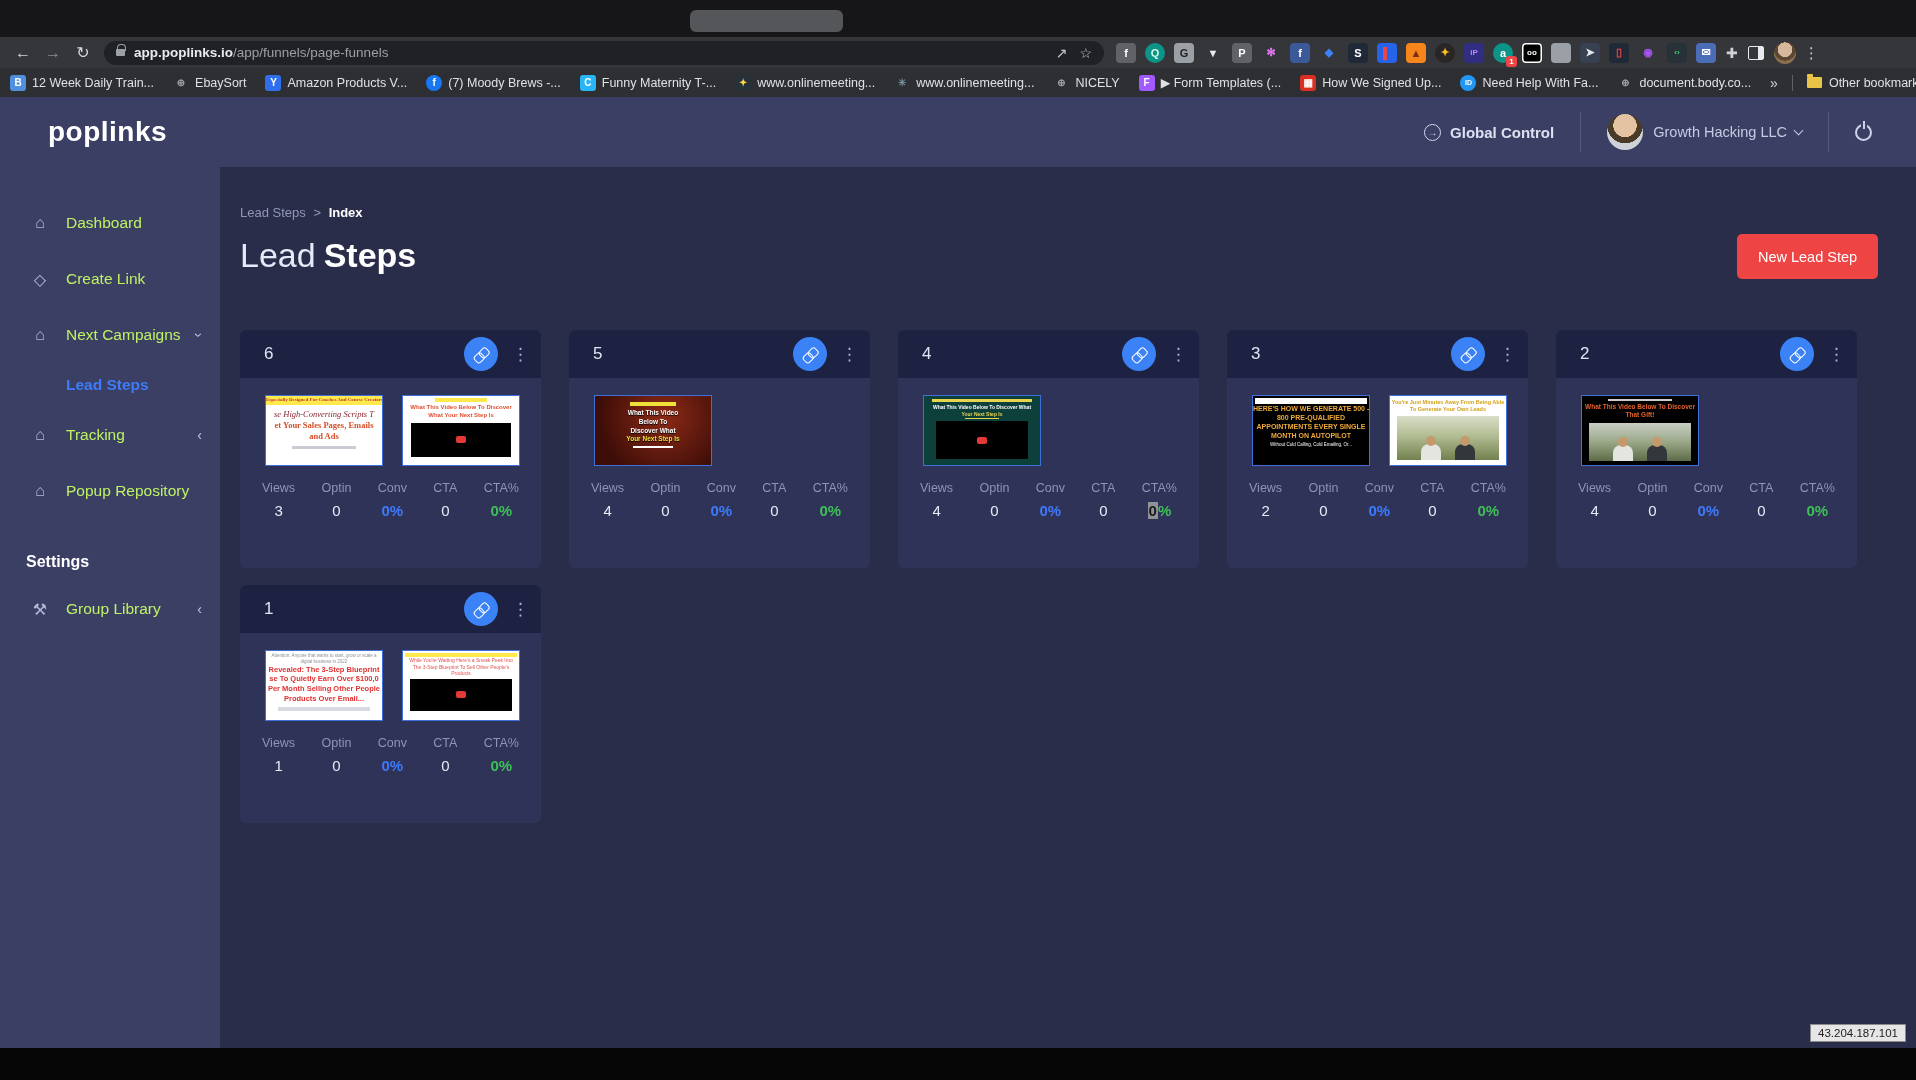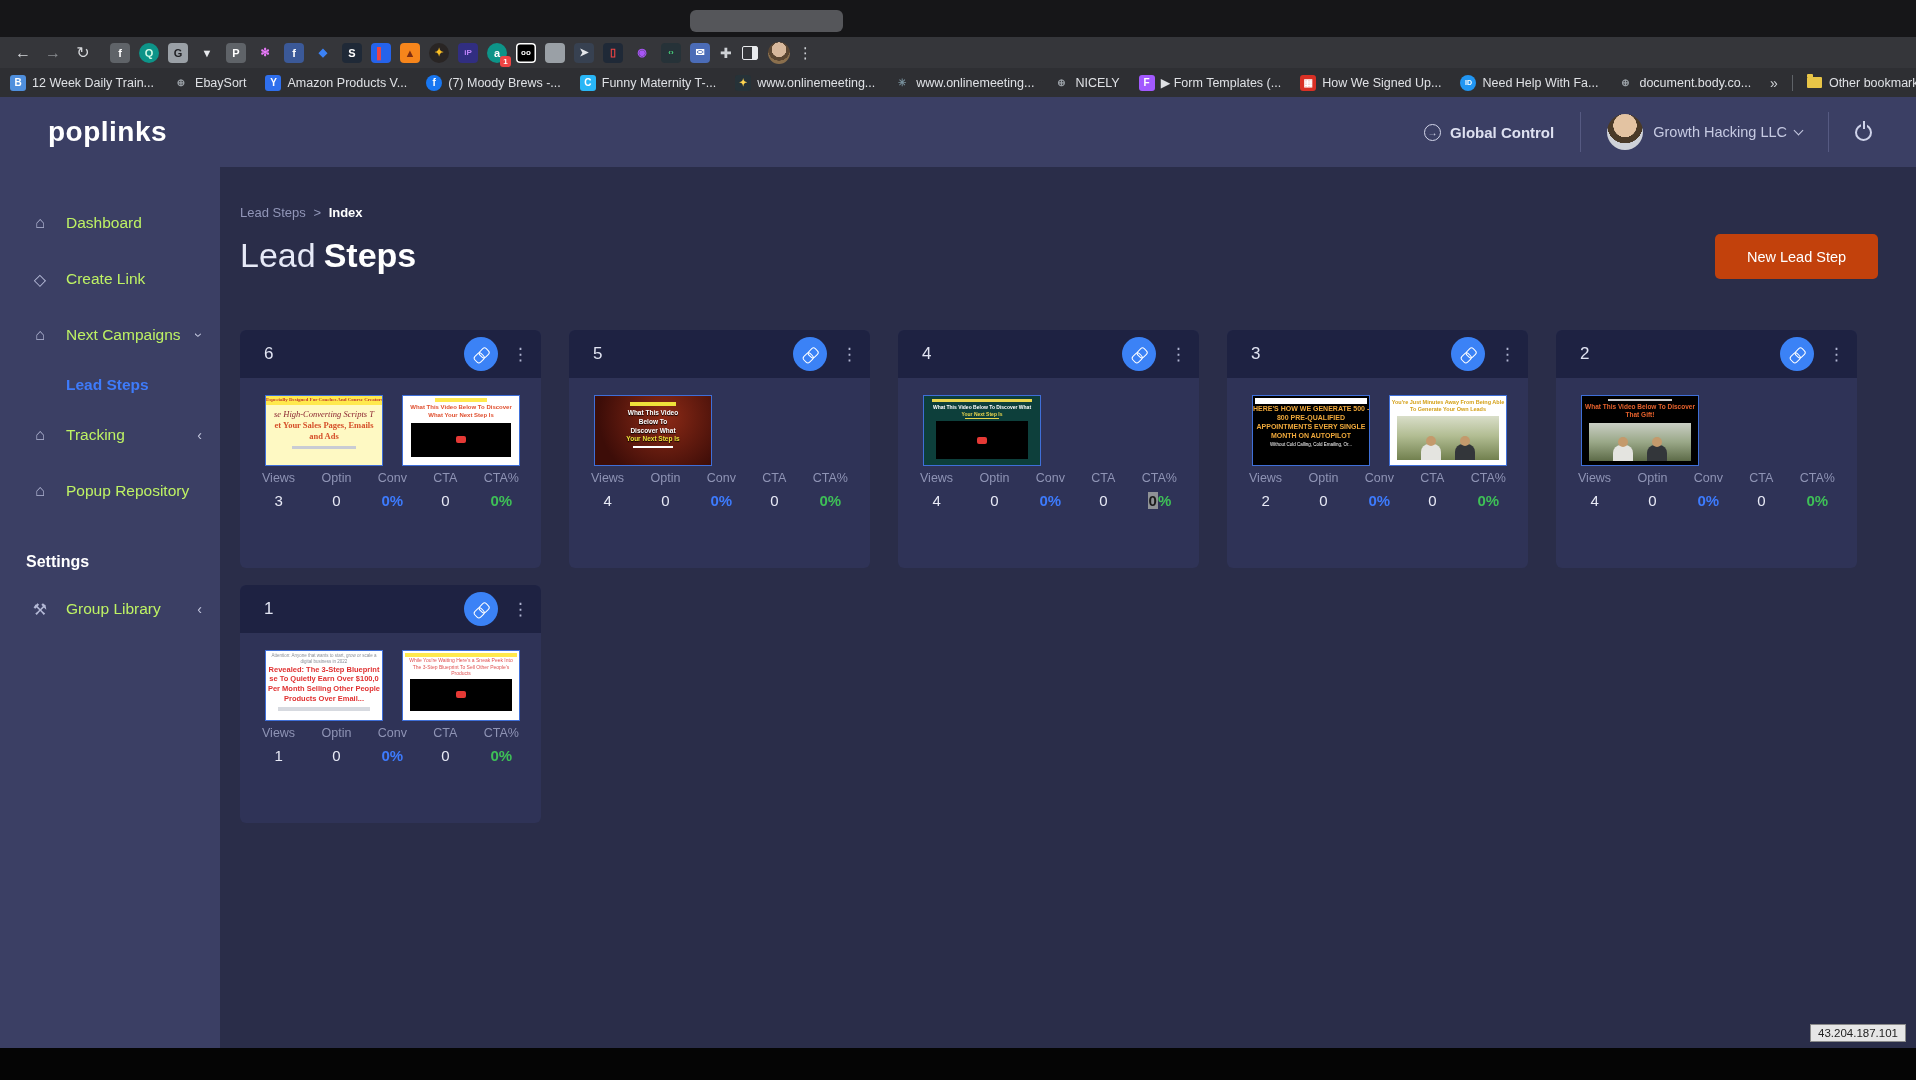--- a/index.html
+++ b/index.html
@@ -66,49 +66,49 @@
 
   
   .main { position:absolute; top:167px; left:220px; width:1696px; height:881px; padding:38px 0 0 20px; }
   .crumbs { font-size:13px; }
   .crumb-parent,.crumb-sep { color:#9196b8; }
   .crumb-cur { color:#fff; font-weight:bold; margin-left:4px; }
   .crumb-sep { margin-left:4px; }
   .titlebar { margin-top:16px; height:48px; position:relative; }
   .ptitle { font-size:34px; color:#e6e9f7; font-weight:300; }
   .ptitle b { color:#fff; font-weight:bold; margin-left:8px; }
-  .newbtn { position:absolute; right:38px; top:-2px; width:163px; height:45px; background:#c2410c; border-radius:5px; color:#fff; font-size:14.5px; display:flex; align-items:center; justify-content:center; cursor:pointer; }
+  .newbtn { position:absolute; right:38px; top:-2px; width:141px; height:45px; background:#ef4444; border-radius:5px; color:#fff; font-size:14.5px; display:flex; align-items:center; justify-content:center; cursor:pointer; }
 
   .cards { position:absolute; left:20px; top:163px; display:grid; grid-template-columns:repeat(5,301px); gap:17px 28px; }
   .card { width:301px; height:238px; background:#2f3357; border-radius:6px; overflow:hidden; }
   .card-head { height:48px; background:#1e2242; display:flex; align-items:center; padding:0 12px 0 24px; }
   .card-num { color:#e1e4f2; font-size:17px; }
   .linkbtn { margin-left:auto; width:34px; height:34px; border-radius:50%; background:#3b82f6; display:flex; align-items:center; justify-content:center; cursor:pointer; }
   .chain { width:14px; height:14px; position:relative; transform:rotate(45deg); }
   .chain::before,.chain::after { content:""; position:absolute; left:4px; width:7px; height:8px; border:1.6px solid #fff; border-radius:3px; }
   .chain::before { top:-1px; } .chain::after { top:6px; }
   .card-dots { color:#aeb3cf; font-size:17px; margin-left:14px; cursor:pointer; }
   .thumbs { display:flex; gap:19px; padding:17px 0 0 25px; }
   .thumb { width:118px; height:71px; border:1px solid #3f6fd8; overflow:hidden; position:relative; flex:none; text-align:center; line-height:1.3; cursor:pointer; }
-  .stats { display:flex; justify-content:space-between; padding:0 22px; margin-top:5px; text-align:center; }
+  .stats { display:flex; justify-content:space-between; padding:0 22px; margin-top:15px; text-align:center; }
   .stat-l { color:#8f94b5; font-size:12.5px; }
   .stat-v { color:#e8eaf6; font-size:15px; margin-top:7px; }
   .stat-v.blue { color:#3d7bfd; font-weight:bold; }
   .stat-v.green { color:#3ec057; font-weight:bold; }
   .sel { background:#8f9296; color:#1b1b1b; padding:0 1px; }
 
   .vid { background:#000; position:relative; }
   .vid::after { content:""; position:absolute; left:50%; top:50%; width:10px; height:7px; margin:-3.5px 0 0 -5px; background:#e53935; border-radius:2px; }
   .photo { background:linear-gradient(180deg,#d9dec9 0%,#b2bd93 45%,#72814f 100%); position:relative; }
   .photo .p1,.photo .p2 { position:absolute; bottom:0; width:20px; height:16px; border-radius:8px 8px 0 0; }
   .photo .p1 { left:24%; background:#e4e4e0; } .photo .p2 { right:24%; background:#33363a; }
   .photo .p1::before,.photo .p2::before { content:""; position:absolute; top:-8px; left:50%; margin-left:-5px; width:10px; height:10px; border-radius:50%; background:#c49a6c; }
 
   
-  .c0a { background:#fef9c3; font-family:"Liberation Serif", serif; }
+  .c0a { background:#ffffff; font-family:"Liberation Serif", serif; }
   .c0a .strip { background:#ffe94d; color:#c0392b; font-size:5px; font-weight:bold; white-space:nowrap; overflow:hidden; padding:1px 0; }
   .c0a .l1 { color:#8b2430; font-style:italic; font-size:8.5px; margin-top:4px; white-space:nowrap; }
   .c0a .l2,.c0a .l3 { color:#d5502a; font-weight:bold; font-size:8.5px; white-space:nowrap; }
   .c0a .foot { margin:4px auto 0; width:55%; height:3px; background:#c9ccd4; }
   .c0b { background:#fff; }
   .c0b .ys { margin:2px auto 0; width:45%; height:4px; background:#ffe94d; }
   .c0b .h { color:#e04f2f; font-weight:bold; font-size:6px; margin-top:2px; }
   .c0b .vid { margin:3px auto 0; width:86%; height:34px; }
 
   .c1a { background:radial-gradient(circle at 35% 25%, #8d2a16, #4a0f08 75%); }
@@ -169,20 +169,28 @@
 <body>
 
 <div class="tabstrip">
   <div class="tab"></div>
 </div>
 
 <div class="toolbar">
   <span class="navbtn" style="margin-left:8px">←</span>
   <span class="navbtn dim">→</span>
   <span class="navbtn">↻</span>
+  <div class="urlbar">
+    <span class="lock"></span>
+    <span class="url-domain">app.poplinks.io</span>
+    <span class="url-path">/app/funnels/page-funnels</span>
+    <span class="sp"></span>
+    <span class="mini-ico">↗</span>
+    <span class="mini-ico">☆</span>
+  </div>
   <div class="extrow" id="ext-list">
       <span class="ext" style="background: rgb(95, 99, 104); color: rgb(255, 255, 255);">f</span>
       <span class="ext" style="background: rgb(13, 148, 136); color: rgb(209, 250, 229); border-radius: 50%;">Q</span>
       <span class="ext" style="background: rgb(154, 160, 166); color: rgb(32, 33, 36);">G</span>
       <span class="ext" style="background: transparent; color: rgb(232, 234, 237);">▼</span>
       <span class="ext" style="background: rgb(95, 99, 104); color: rgb(255, 255, 255);">P</span>
       <span class="ext" style="background: transparent; color: rgb(232, 121, 249);">✻</span>
       <span class="ext" style="background: rgb(59, 89, 152); color: rgb(255, 255, 255);">f</span>
       <span class="ext" style="background: transparent; color: rgb(59, 130, 246);">◆</span>
       <span class="ext" style="background: rgb(31, 41, 55); color: rgb(255, 255, 255);">S</span>

